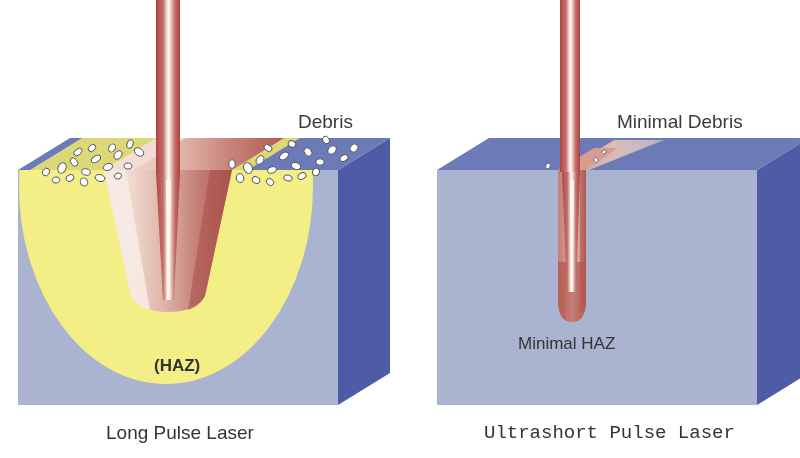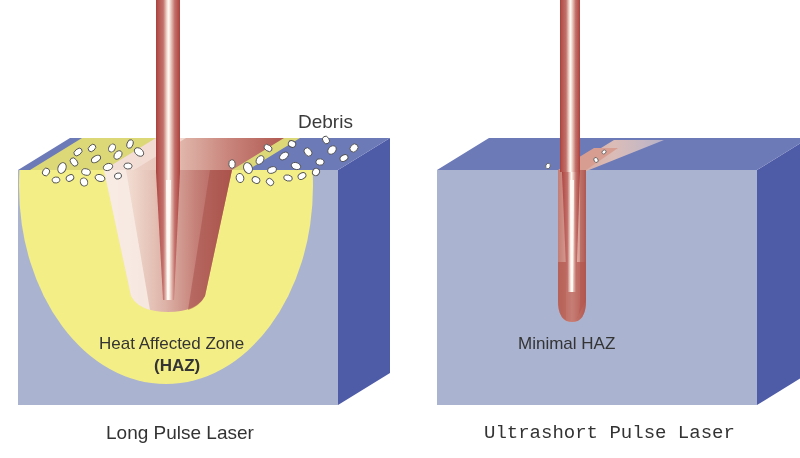--- a/index.html
+++ b/index.html
@@ -290,22 +290,22 @@
         <ellipse cx="548" cy="166" rx="2.2" ry="2.8" transform="rotate(20 548 166)"></ellipse>
         <ellipse cx="596" cy="160" rx="2.0" ry="2.6" transform="rotate(-30 596 160)"></ellipse>
         <ellipse cx="604" cy="152" rx="1.8" ry="2.2" transform="rotate(45 604 152)"></ellipse>
       </g>
     </g>
   </svg>
 
   <div class="caption-layer">
     <div class="lbl lbl-debris-left">Debris</div>
 
-
-    <div class="lbl lbl-haz-1">Heat Affected Zone</div>
+    <div class="lbl lbl-debris-right">Minimal Debris</div>
+
 
     <div class="lbl lbl-haz-2">(HAZ)</div>
 
     <div class="lbl lbl-caption-left">Long Pulse Laser</div>
 
     <div class="lbl lbl-minhaz">Minimal HAZ</div>
 
     <div class="lbl lbl-caption-right">Ultrashort Pulse Laser</div>
   </div>
 

